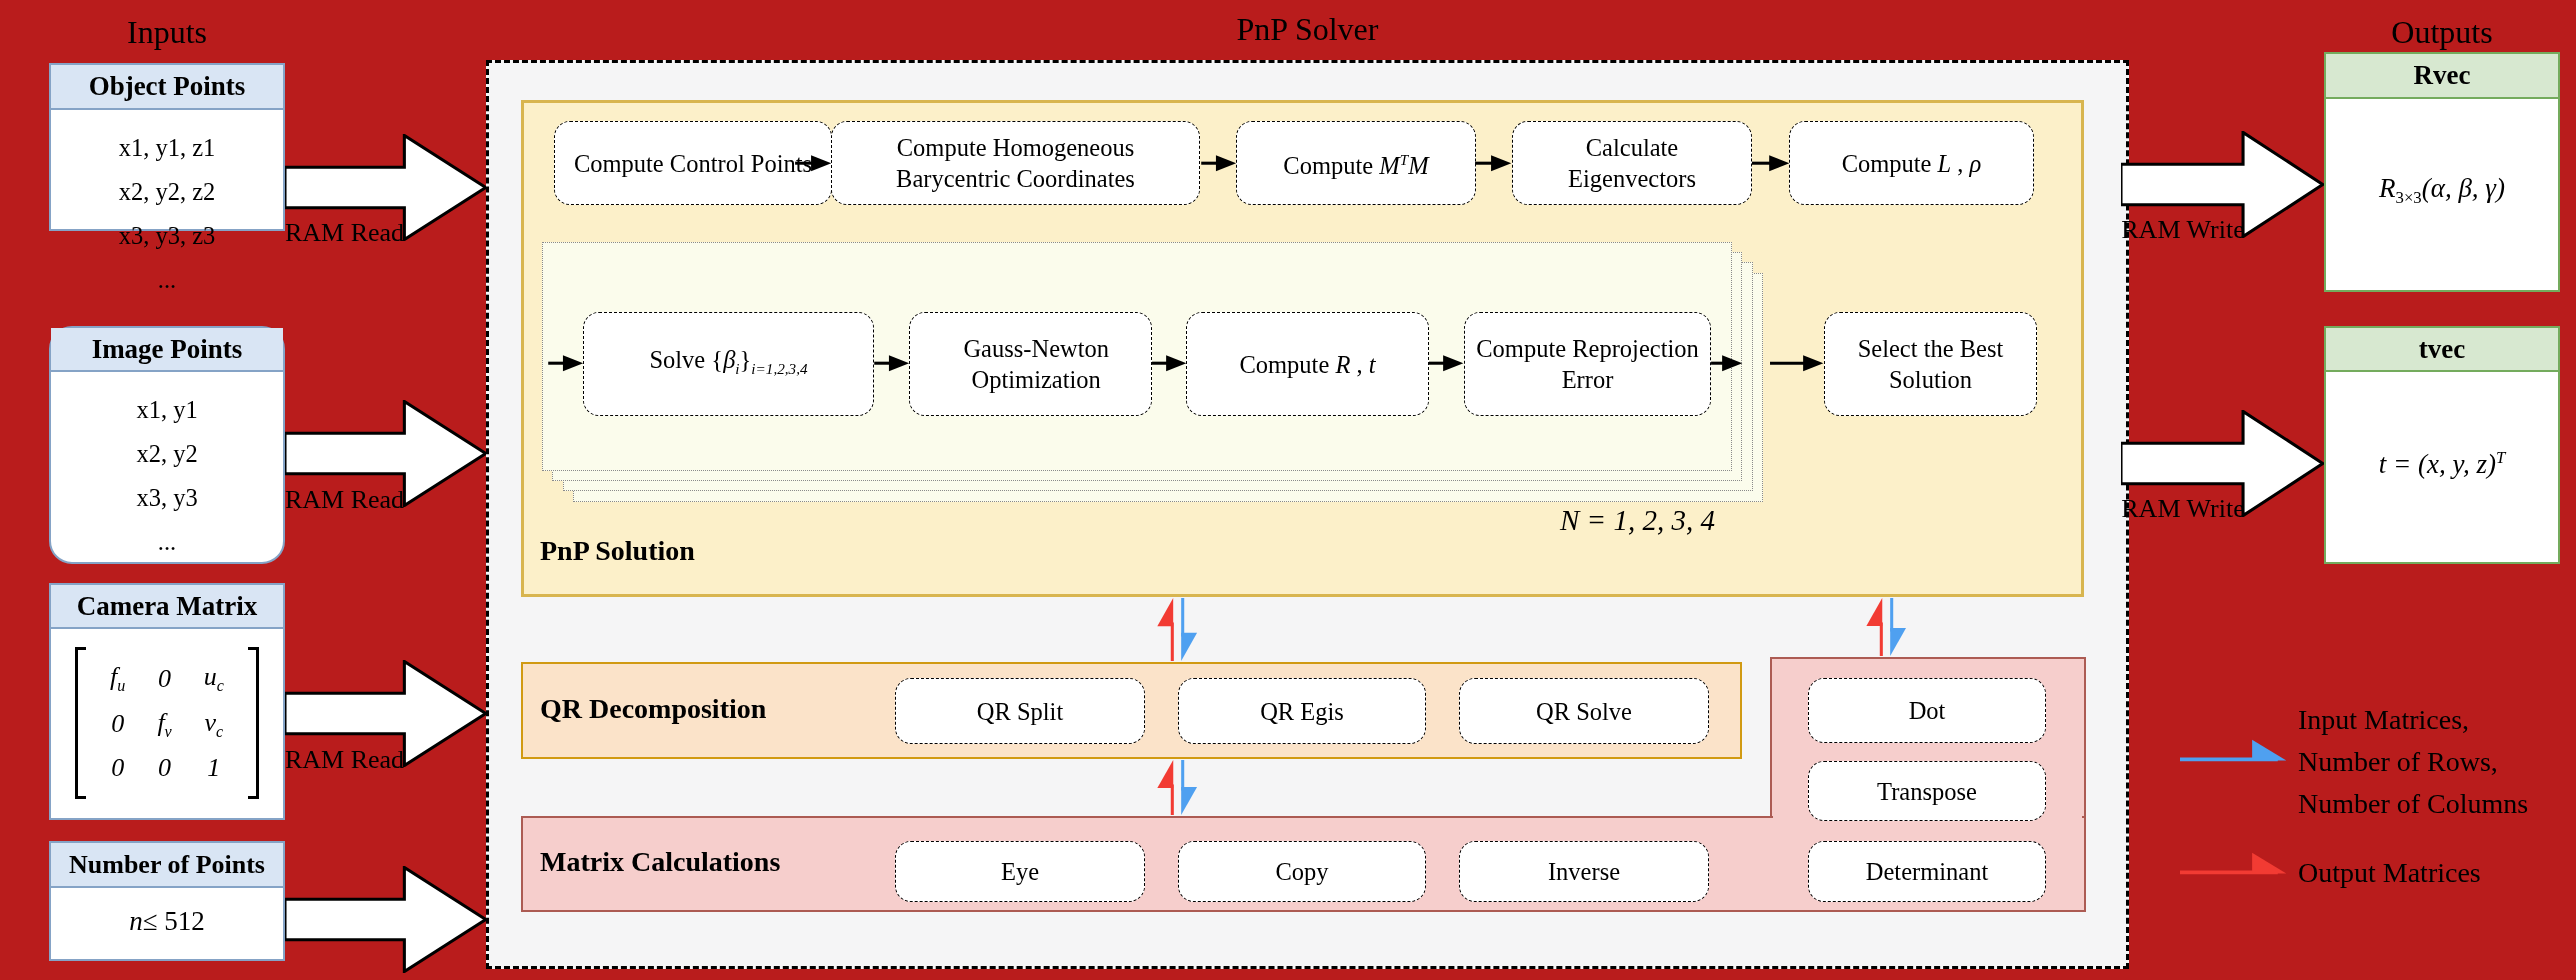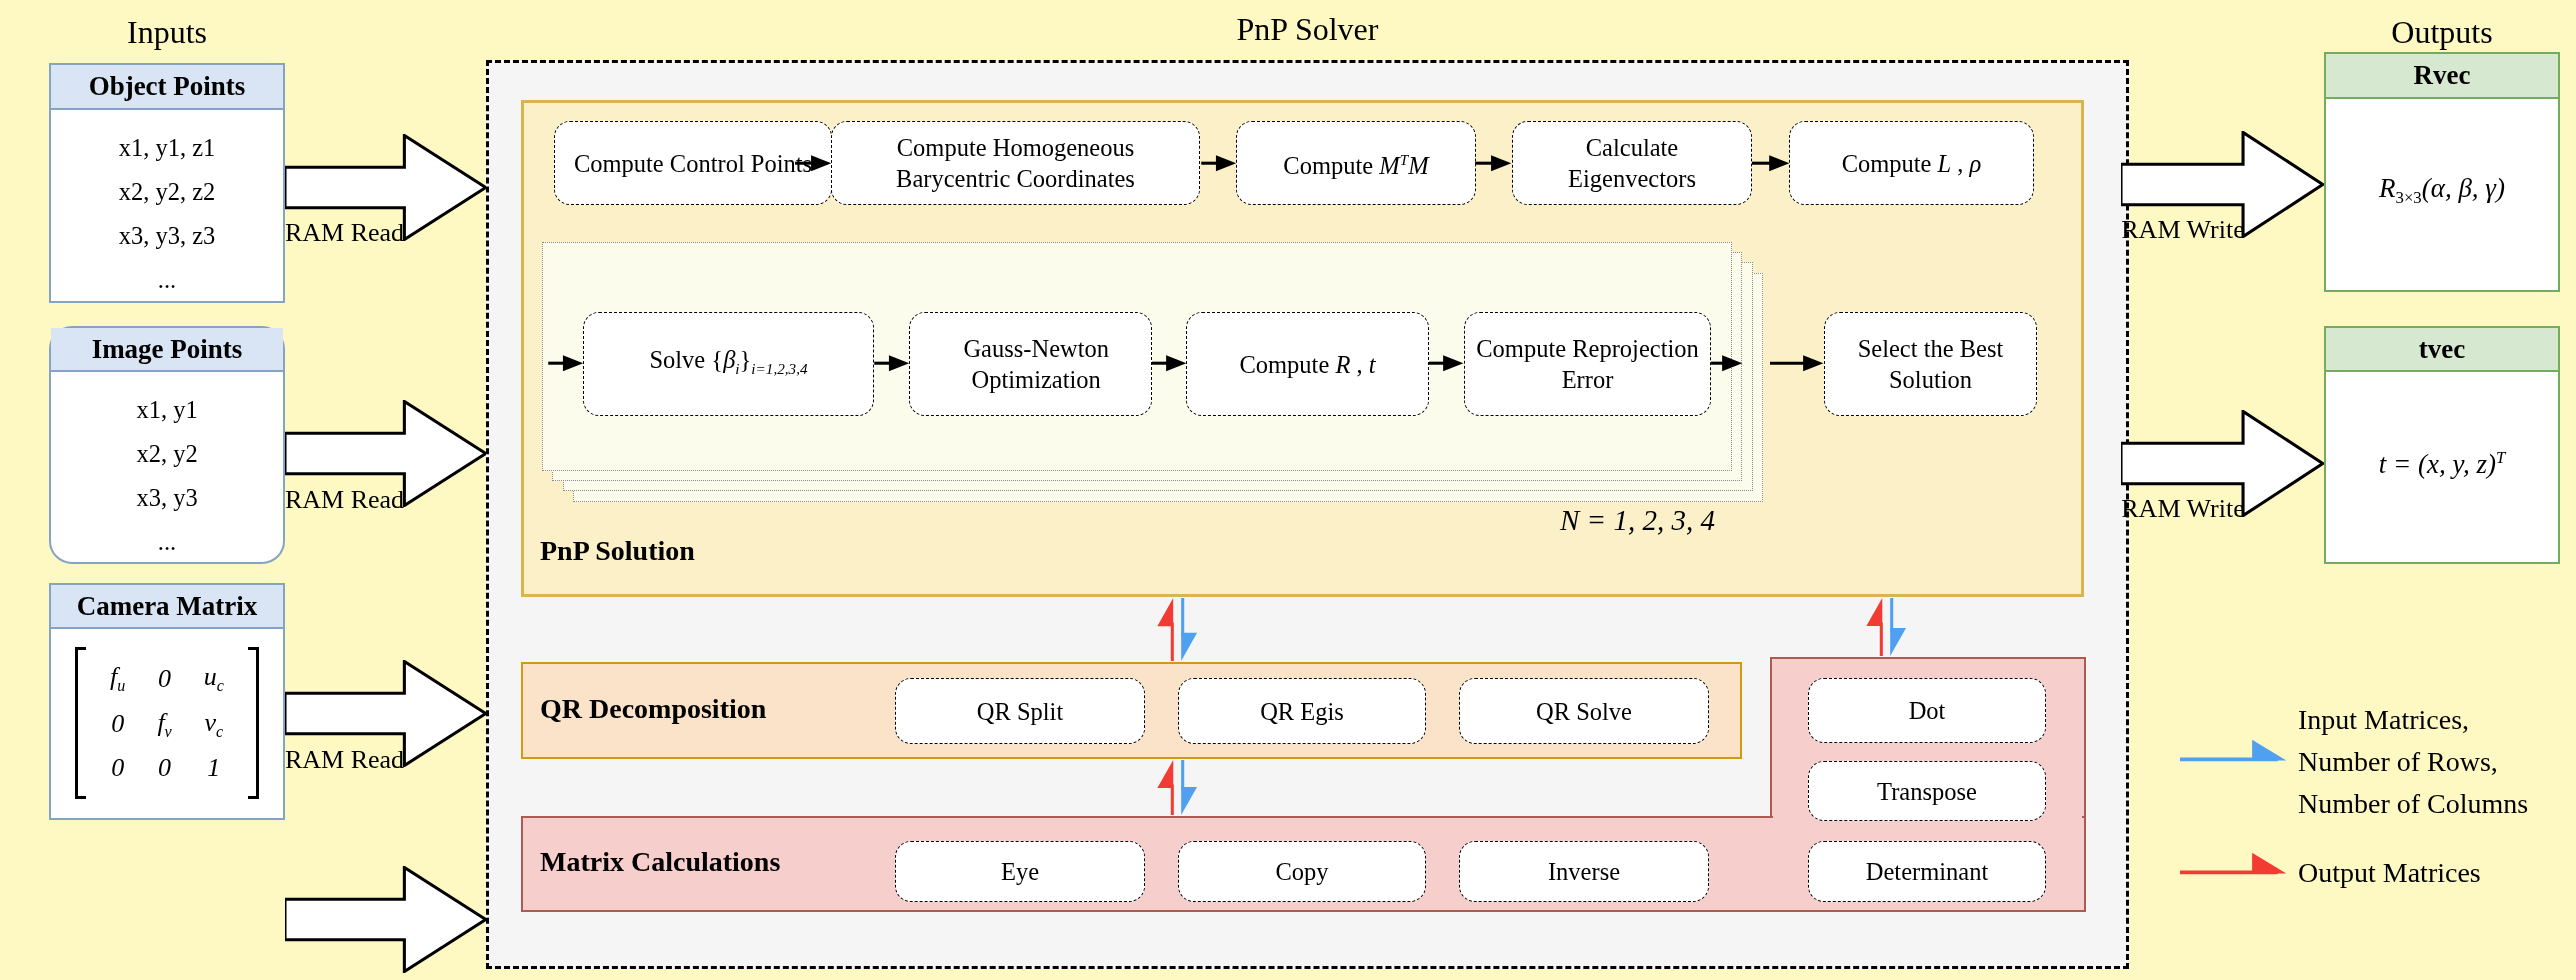--- a/index.html
+++ b/index.html
@@ -1,16 +1,16 @@
 <!DOCTYPE html>
 <html style="font-size:9.8px"><head>
 <meta charset="utf-8">
 <style>
   html,body{margin:0;padding:0;background:#ffffff;}
-  #canvas{position:relative;width:2576px;height:980px;background:#fef9c3;overflow:hidden;
+  #canvas{position:relative;width:2576px;height:980px;background:#b91c1c;overflow:hidden;
           font-family:"Liberation Serif","DejaVu Serif",serif;color:#000;}
   .abs{position:absolute;}
   .ctr{display:flex;align-items:center;justify-content:center;text-align:center;}
   .title{font-size:32px;}
   
   .iobox{background:#ffffff;box-sizing:border-box;}
   .iobox .hdr{box-sizing:border-box;font-weight:bold;font-size:27px;display:flex;align-items:center;justify-content:center;}
   .inb{border:2.5px solid #85A3C6;}
   .inb .hdr{background:#D9E5F4;border-bottom:2.5px solid #85A3C6;}
   .outb{border:2.5px solid #74AB5D;}
@@ -43,21 +43,21 @@
 </style>
 </head>
 <body>
 
 <div id="canvas">
 
   <div class="abs ctr title" style="left:49px;top:13.5px;width:236px;">Inputs</div>
   <div class="abs ctr title" style="left:1185px;top:11px;width:245px;">PnP Solver</div>
   <div class="abs ctr title" style="left:2324px;top:13.5px;width:236px;">Outputs</div>
 
-  <div class="abs iobox inb" style="left:49px;top:63px;width:236px;height:240px;">
+  <div class="abs iobox inb" style="left:49px;top:63px;width:236px;height:168px;">
     <div class="hdr" style="height:45px;"></div>
     <div class="hdr" style="height:45px;margin-top:-45px;">Object Points</div>
     <div class="lines">
       <div>x1, y1, z1</div>
       <div>x2, y2, z2</div>
       <div>x3, y3, z3</div>
       <div>...</div>
     </div>
   </div>
 
@@ -83,20 +83,27 @@
         <span><span>f</span><sub class="sm">v</sub></span>
         <span><span>v</span><sub class="sm">c</sub></span>
         <span>0</span>
         <span>0</span>
         <span>1</span>
       </div>
       <div class="bracket brr" style="height:152px;"></div>
     </div>
   </div>
 
+  <div class="abs iobox inb" style="left:49px;top:841px;width:236px;height:120px;">
+    <div class="hdr" style="height:45px;font-size:26px;">Number of Points</div>
+    <div class="ctr mathline" style="height:67px;">
+      <span class="it">n</span>
+        <span> ≤ 512</span>
+    </div>
+  </div>
 
   <svg class="abs" style="left:285px;top:134px;" width="202" height="107" viewBox="0 0 330 174">
     <polygon points="0,54 195,54 195,2 328,87 195,172 195,120 0,120" fill="#ffffff" stroke="#000" stroke-width="5"></polygon>
   </svg>
   <div class="abs ctr ramlabel" style="left:283px;top:170px;width:123px;">RAM Read</div>
 
   <svg class="abs" style="left:285px;top:400px;" width="202" height="107" viewBox="0 0 330 174">
     <polygon points="0,54 195,54 195,2 328,87 195,172 195,120 0,120" fill="#ffffff" stroke="#000" stroke-width="5"></polygon>
   </svg>
   <div class="abs ctr ramlabel" style="left:283px;top:437px;width:123px;">RAM Read</div>

